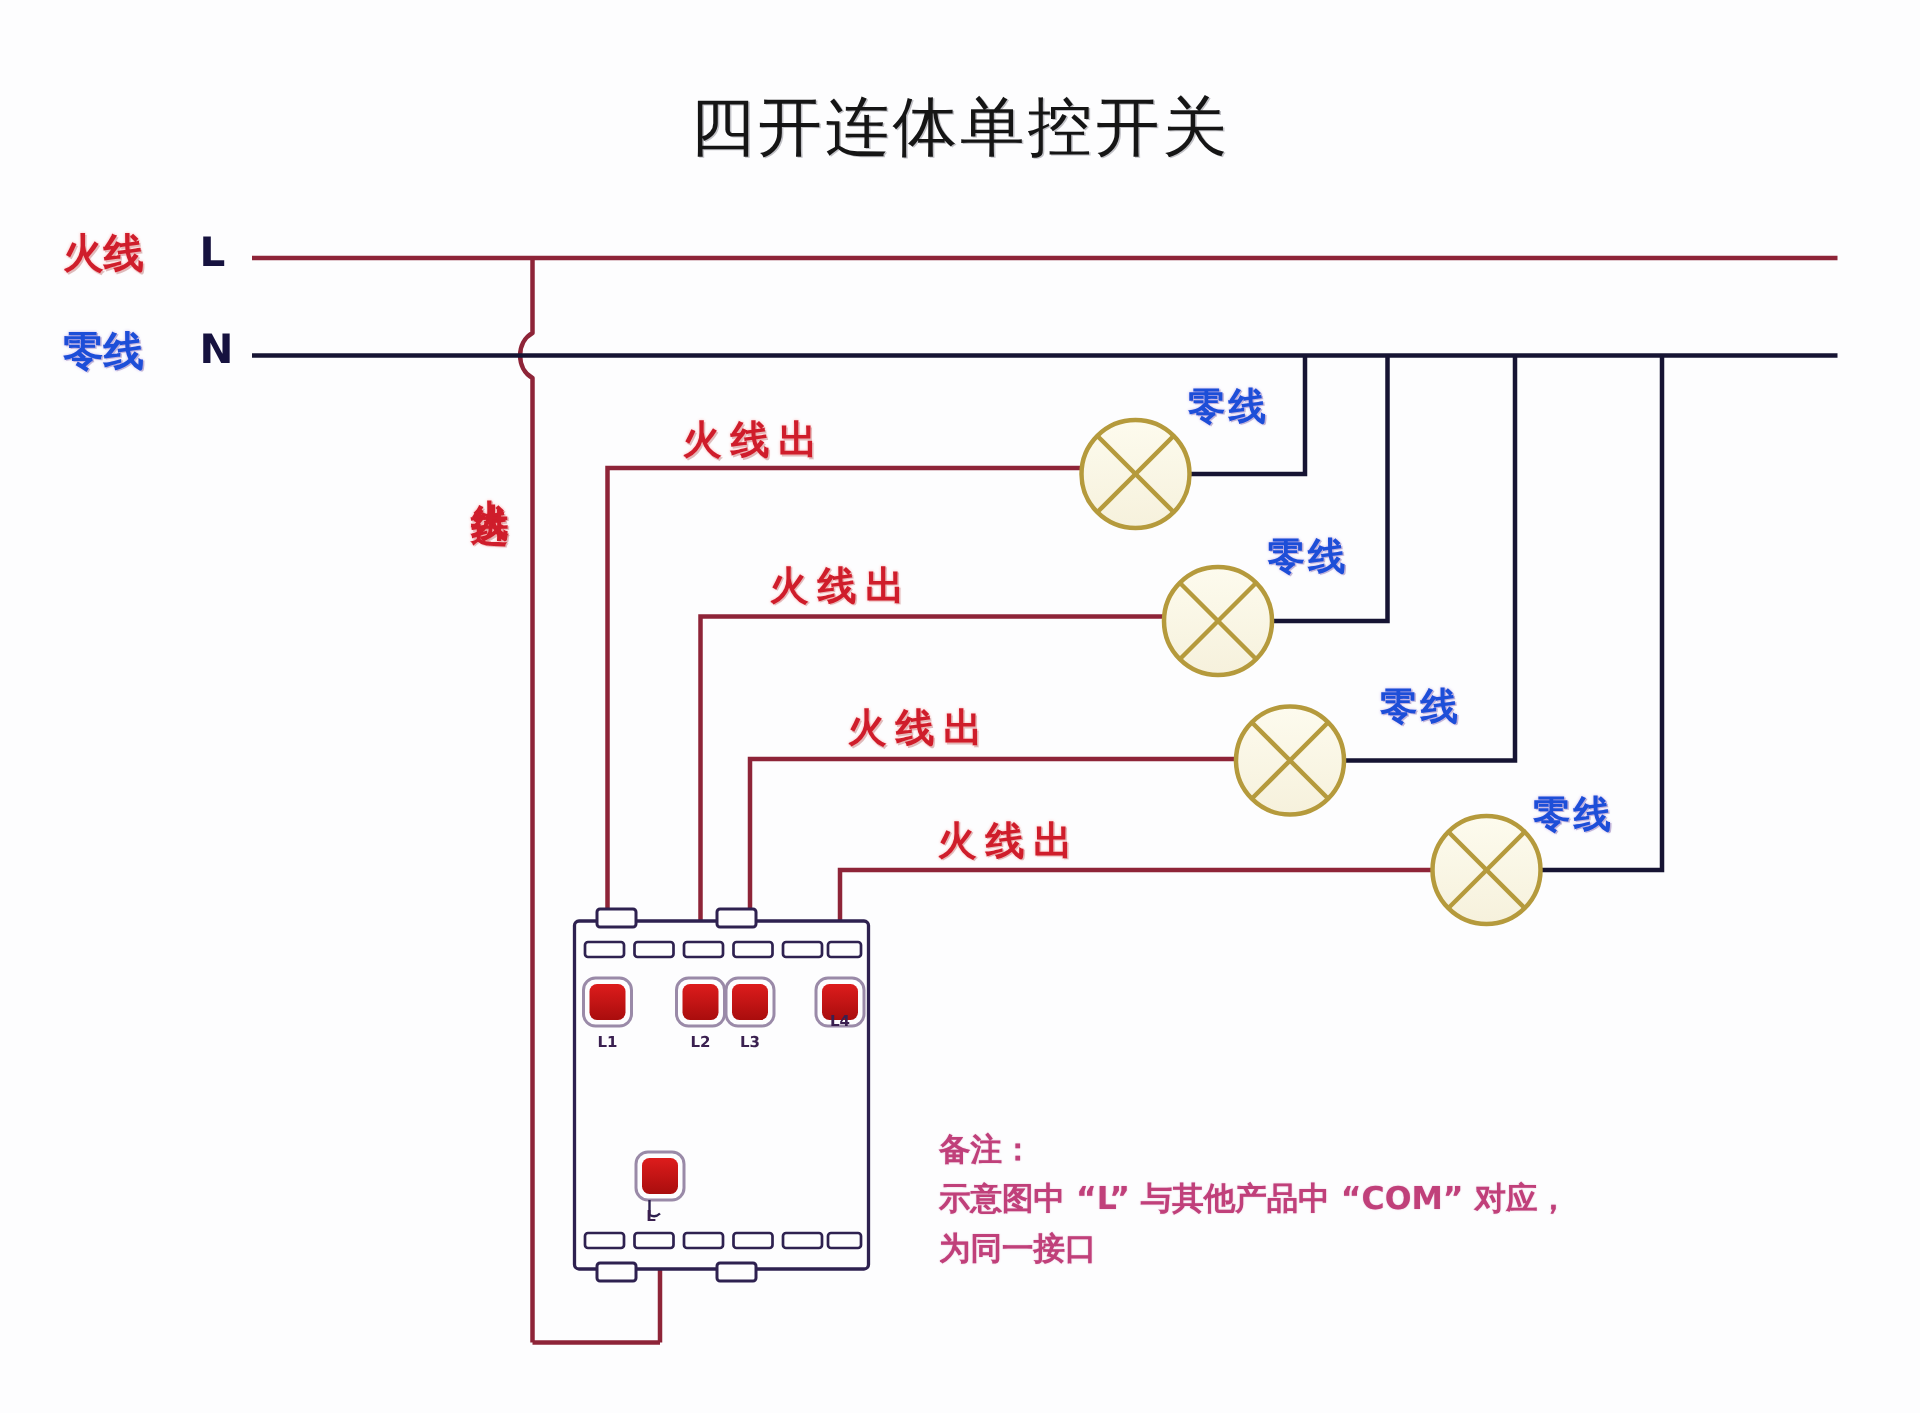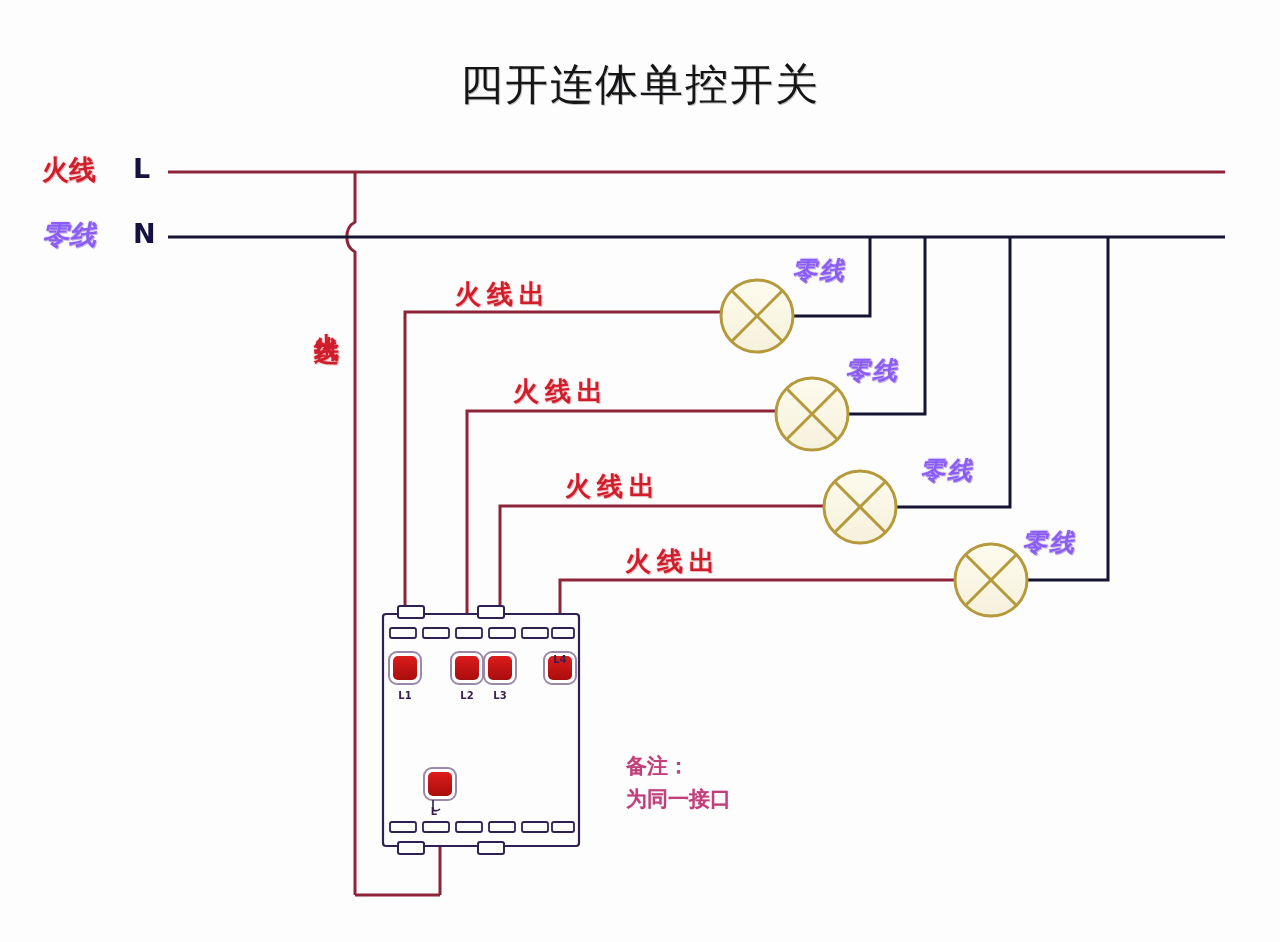--- a/index.html
+++ b/index.html
@@ -30,23 +30,22 @@
     white-space: nowrap;
     font-weight: bold;
     line-height: 1;
     user-select: none;
   }
   .lbl-hot {
     color: #cf1d2b;
     text-shadow: 0 0 2px rgba(255,170,170,0.95), 1px 1px 0 rgba(120,0,0,0.25);
   }
   .lbl-neutral {
-    color: #8b5cf6;
+    color: #1d4ed8;
     text-shadow: 0 0 2px rgba(190,170,235,0.9), 1px 1px 0 rgba(60,20,110,0.30);
-    font-style: italic;
   }
   .lbl-latin {
     color: #16123f;
     font-weight: bold;
   }
   #title {
     position: absolute;
     left: 0;
     top: 56px;
     width: 1280px;
@@ -225,21 +224,22 @@
   <div class="lbl lbl-hot" style="left:625px; top:548px; font-size:26px; letter-spacing:6px;">火线出</div>
 
   <div class="lbl lbl-neutral" style="left:792px; top:258px; font-size:25px; letter-spacing:2px;">零线</div>
   <div class="lbl lbl-neutral" style="left:845px; top:358px; font-size:25px; letter-spacing:2px;">零线</div>
   <div class="lbl lbl-neutral" style="left:920px; top:458px; font-size:25px; letter-spacing:2px;">零线</div>
   <div class="lbl lbl-neutral" style="left:1022px; top:530px; font-size:25px; letter-spacing:2px;">零线</div>
 
   <div class="term-label" style="left:405px; top:690px;">L1</div>
   <div class="term-label" style="left:467px; top:690px;">L2</div>
   <div class="term-label" style="left:500px; top:690px;">L3</div>
-  <div class="term-label" style="left:560px; top:654px;">L4</div>
+  <div class="term-label" style="left:560px; top:676px;">L4</div>
   <div class="term-label" style="left:434px; top:806px;">L</div>
 
   <div id="note">
     <span class="note-line">备注：</span>
+    <span class="note-line">示意图中 “L” 与其他产品中 “COM” 对应，</span>
     <span class="note-line">为同一接口</span>
   </div>
 
 </div>
 
 </body></html>

